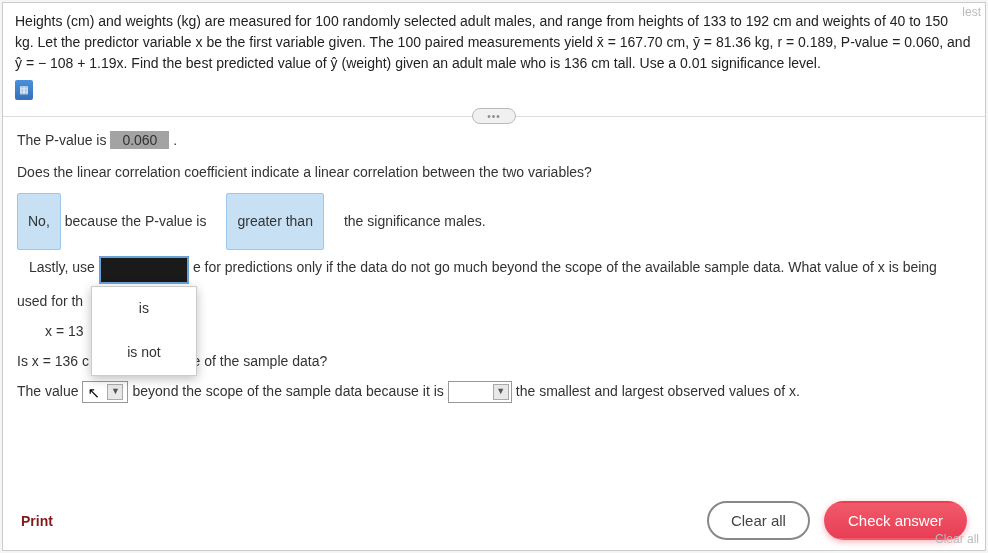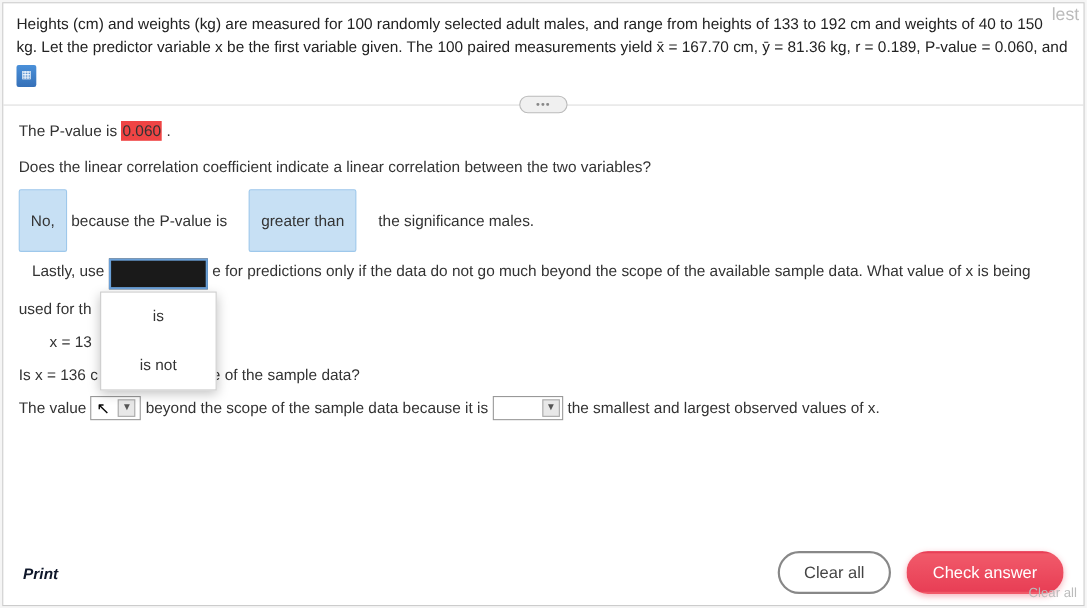--- a/index.html
+++ b/index.html
@@ -62,22 +62,22 @@
       font-size: 10px;
       letter-spacing: 1px;
       color:#888;
     }
     .body-section {
       padding: 12px 14px;
       line-height: 1.7;
     }
     .body-section p { margin-bottom: 8px; }
     .hl {
-      background: #ef4444;
-      padding: 1px 1px;
+      background: #a3a3a3;
+      padding: 1px 12px;
     }
     .row-flex { display:flex; align-items:center; flex-wrap:wrap; gap:4px; margin-bottom:6px;}
     .chip {
       background: #c7e0f4;
       border: 1px solid #9ec8eb;
       padding: 16px 10px;
       border-radius: 2px;
     }
     .dropdown-box {
       position: relative;
@@ -154,42 +154,42 @@
       margin-left:auto;
       margin-right: 14px;
     }
     .btn-check {
       background: linear-gradient(#f15a6a,#e83e55);
       color:#fff;
       box-shadow: 0 2px 6px rgba(232,62,85,0.4);
     }
     .print-link {
       font-weight: bold;
-      color:#0f172a;
-      font-style:italic;
+      color:#7f1d1d;
     }
     .faded-tr {
-      position:absolute; top:2px; right:4px; color:#bbb; font-size:16px;
+      position:absolute; top:2px; right:4px; color:#bbb; font-size:12px;
     }
     .faded-br {
       position:absolute; bottom:4px; right:6px; color:#bbb; font-size:12px;
     }
   </style>
 </head>
 <body>
 
 <div class="container">
   <span class="faded-tr">lest</span>
 
   <div class="problem-text">
     <span>Heights (cm) and weights (kg) are measured for 100 randomly selected adult males, and range from heights of 133 to 192 cm and weights of 40 to 150</span>
     <br>
     <span>kg. Let the predictor variable x be the first variable given. The 100 paired measurements yield </span>
     <span class="inline-math">x̄ = 167.70 cm, ȳ = 81.36 kg, r = 0.189, P-value = 0.060, and</span>
     <br>
+    <span>ŷ = − 108 + 1.19x. Find the best predicted value of ŷ (weight) given an adult male who is 136 cm tall. Use a 0.01 significance level.</span>
     <div class="icon-link">
       <span class="doc-icon">▦</span>
     </div>
   </div>
 
   <div class="divider-area">
     <div class="expand-handle">•••</div>
   </div>
 
   <div class="body-section">

